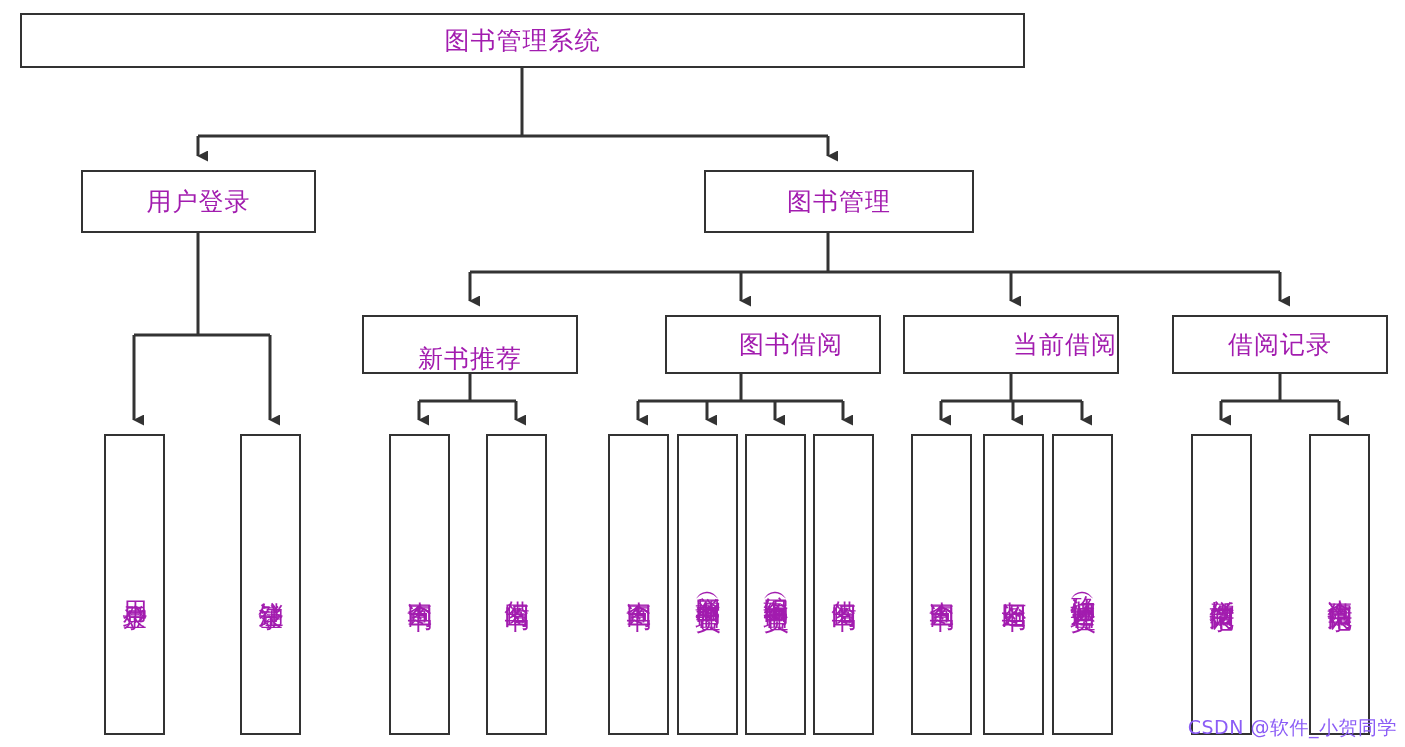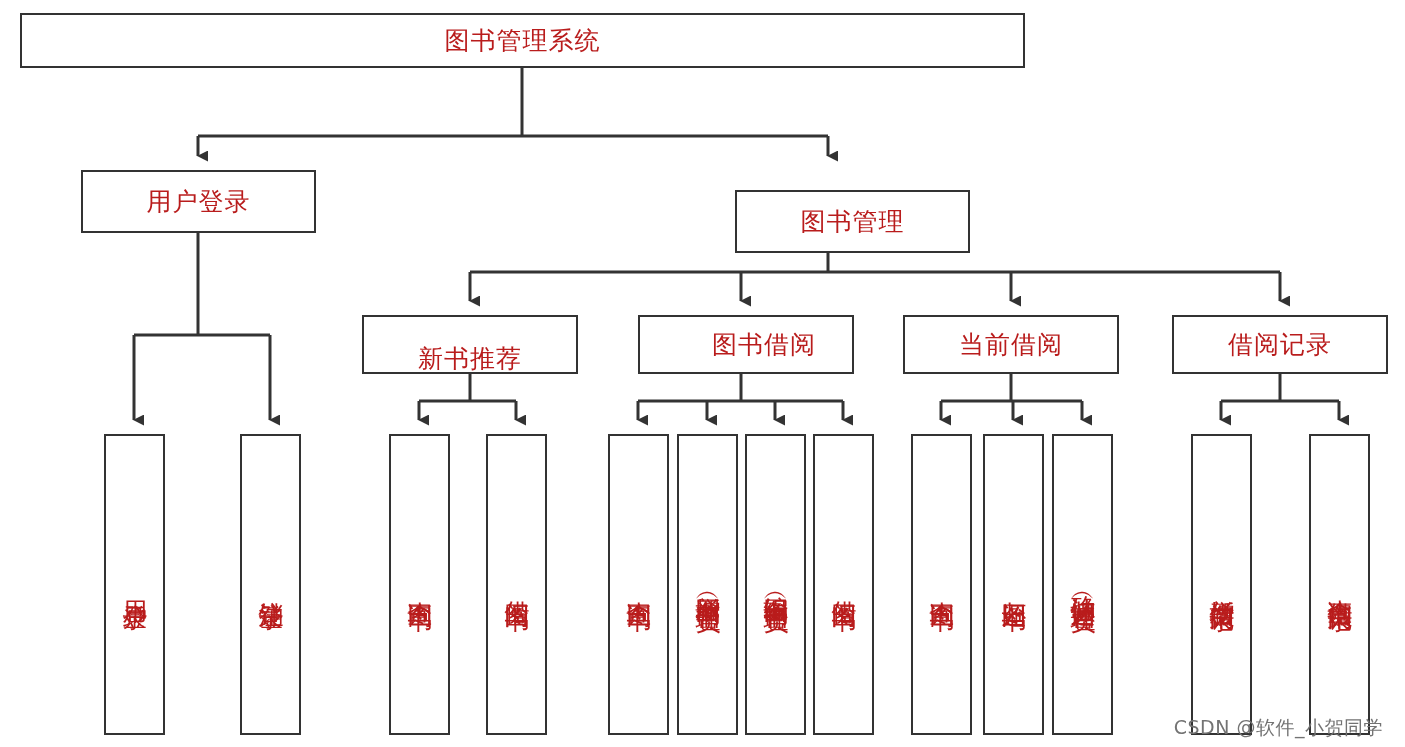--- a/index.html
+++ b/index.html
@@ -27,21 +27,21 @@
     pointer-events: none;
   }
   .node {
     position: absolute;
     box-sizing: border-box;
     border: 2px solid #333333;
     background: #ffffff;
     display: flex;
     align-items: center;
     justify-content: center;
-    color: #b91c1c;
+    color: #a21caf;
     overflow: hidden;
   }
   .node.horiz {
     font-size: 25px;
     letter-spacing: 1px;
     line-height: 1.1;
   }
   .node.vert {
     writing-mode: vertical-rl;
     text-orientation: upright;
@@ -54,24 +54,24 @@
     writing-mode: vertical-rl;
     text-orientation: upright;
     white-space: nowrap;
     display: block;
   }
   .node.root {
     font-size: 25px;
   }
   #watermark {
     position: absolute;
-    right: 22px;
+    right: 8px;
     bottom: 6px;
     font-size: 19px;
-    color: #737373;
+    color: #8b5cf6;
     letter-spacing: 0.5px;
     white-space: nowrap;
     user-select: none;
   }
 </style>
 </head>
 <body>
 
 <div id="diagram">
 
@@ -129,31 +129,31 @@
     </g>
   </svg>
 
   <div class="node horiz root" style="left: 20px; top: 13px; width: 1005px; height: 55px;">
     <span>图书管理系统</span>
   </div>
 
   <div class="node horiz" style="left: 81px; top: 170px; width: 235px; height: 63px;">
     <span>用户登录</span>
   </div>
-  <div class="node horiz" style="left: 735px; top: 170px; width: 235px; height: 63px; margin-top: 20px;">
+  <div class="node horiz" style="left: 704px; top: 170px; width: 270px; height: 63px;">
     <span>图书管理</span>
   </div>
 
   <div class="node horiz" style="left: 362px; top: 315px; width: 216px; height: 59px; align-items: flex-end;">
     <span>新书推荐</span>
   </div>
-  <div class="node horiz" style="left: 638px; top: 315px; width: 216px; height: 59px; padding-left: 36px;">
+  <div class="node horiz" style="left: 665px; top: 315px; width: 216px; height: 59px; padding-left: 36px;">
     <span>图书借阅</span>
   </div>
-  <div class="node horiz" style="left: 903px; top: 315px; width: 216px; height: 59px;">
+  <div class="node horiz" style="left: 903px; top: 315px; width: 216px; height: 59px; justify-content: flex-end;">
     <span>当前借阅</span>
   </div>
   <div class="node horiz" style="left: 1172px; top: 315px; width: 216px; height: 59px; text-align: center;">
     <span>借阅记录</span>
   </div>
 
   <div class="node vert" style="left: 104px; top: 434px; width: 61px; height: 301px;">
     <span class="vtext">用户登录</span>
   </div>
   <div class="node vert" style="left: 240px; top: 434px; width: 61px; height: 301px;">

